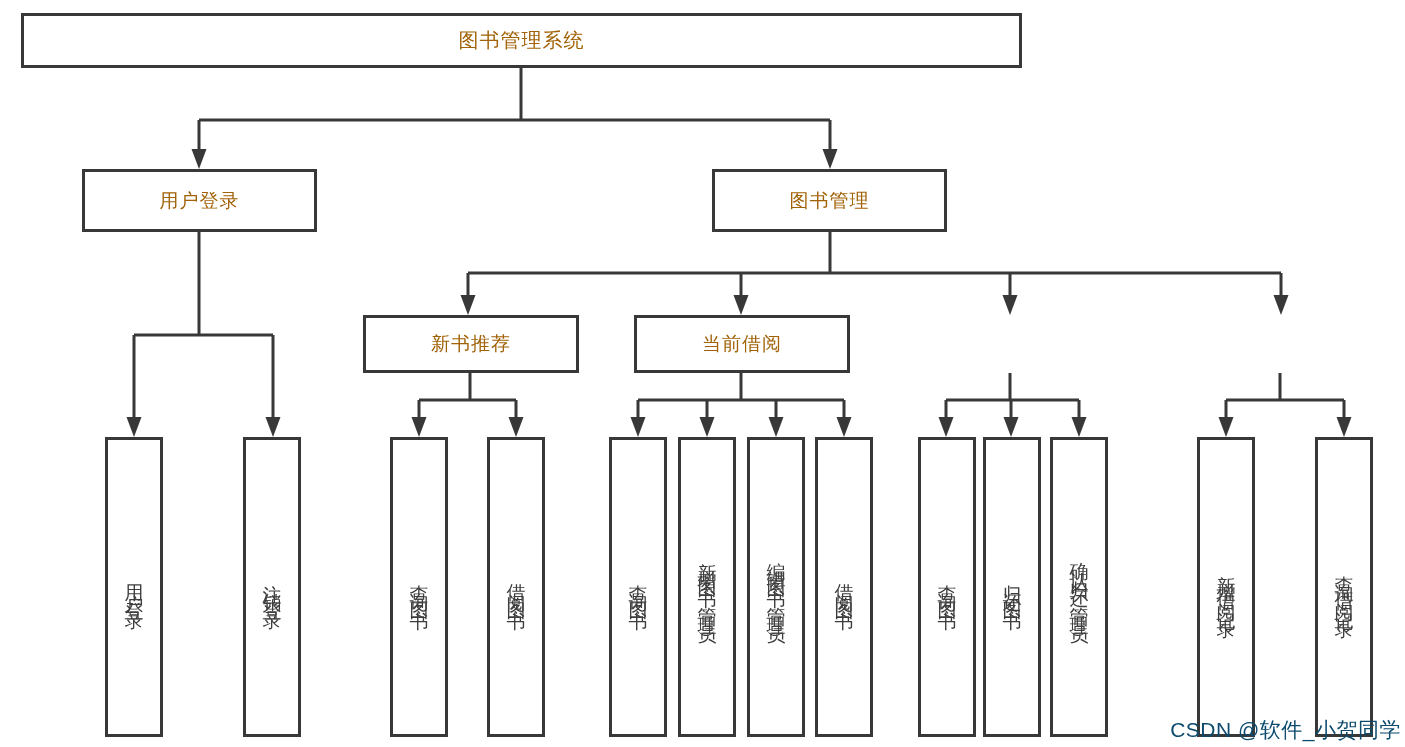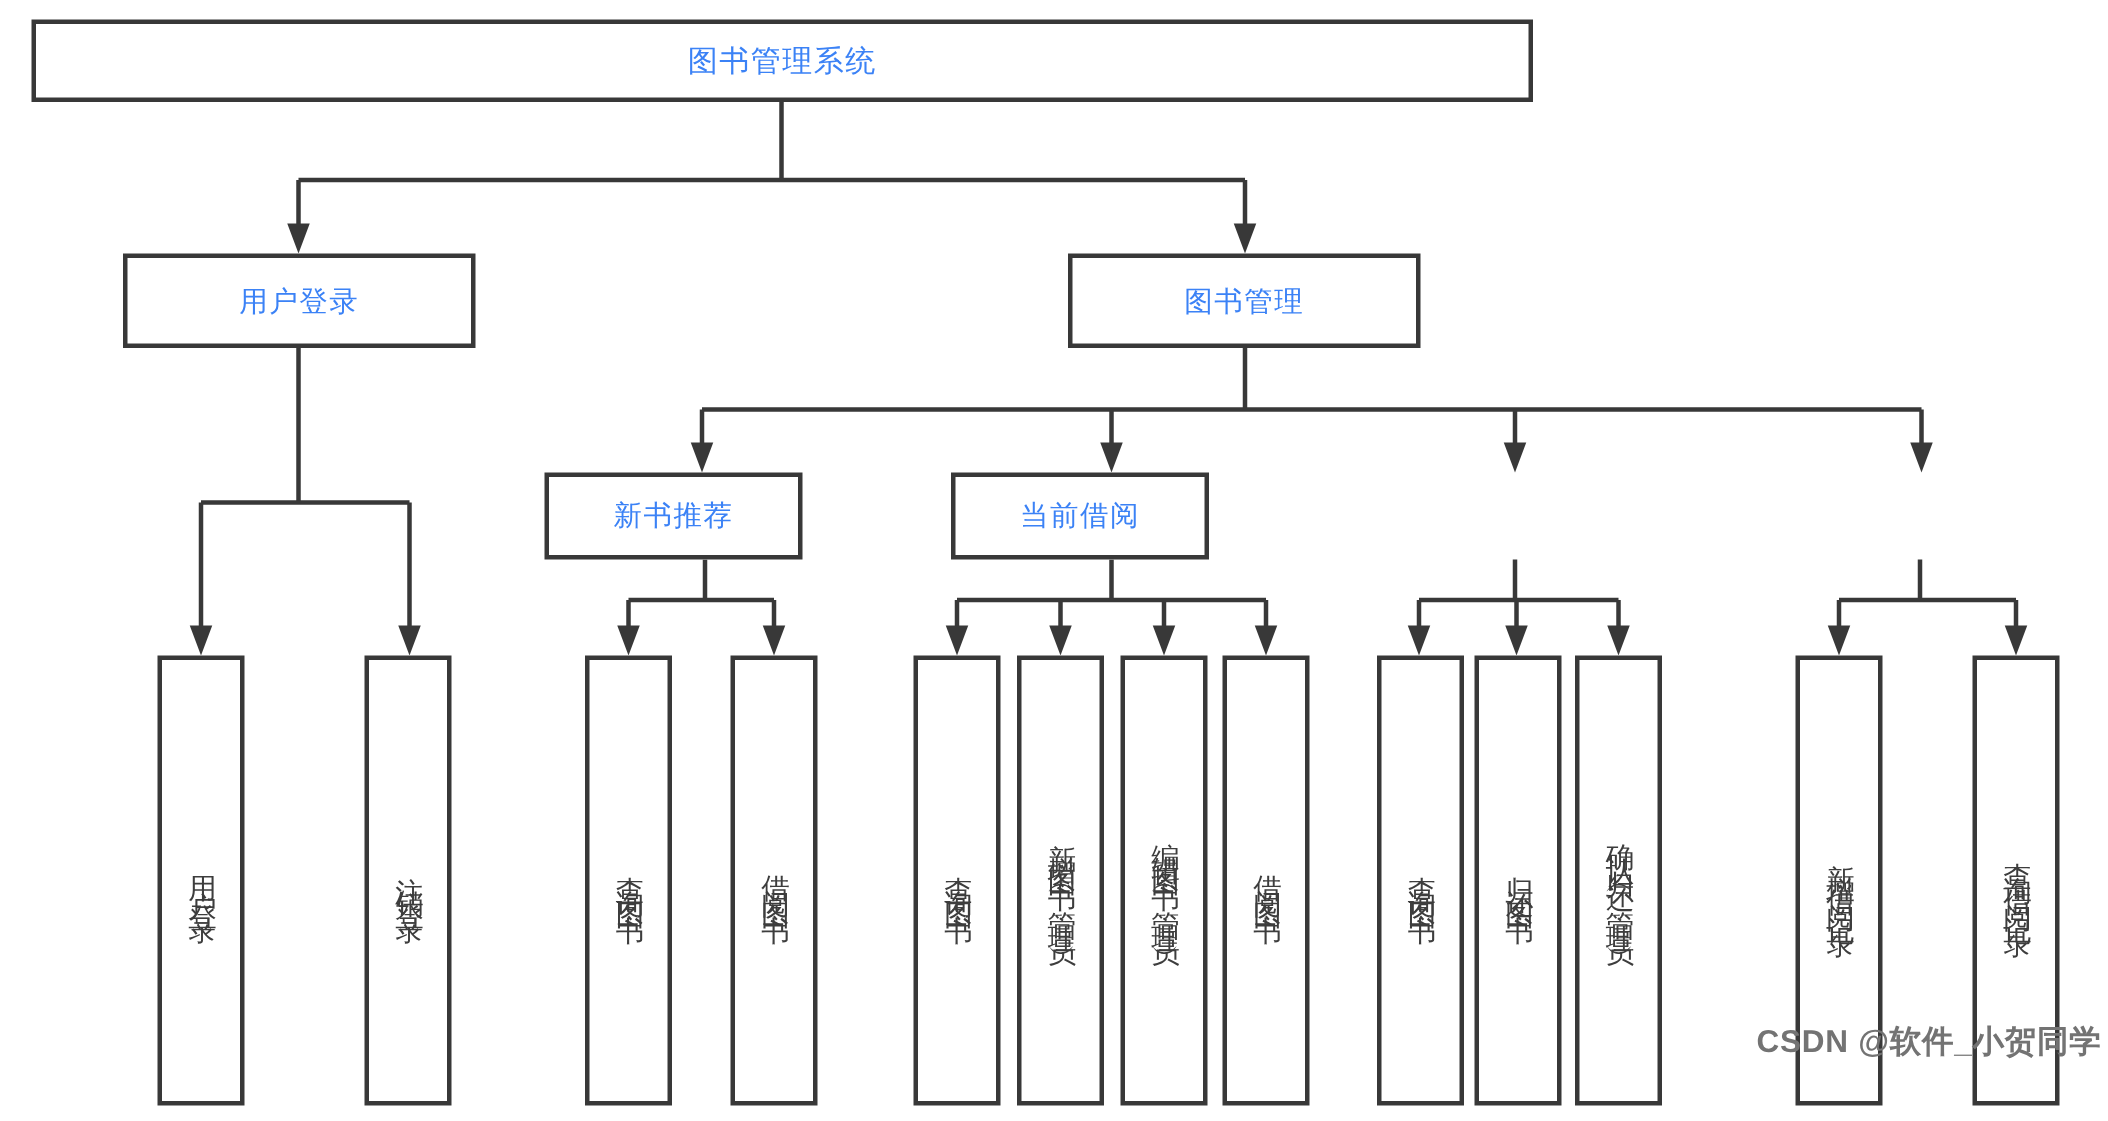--- a/index.html
+++ b/index.html
@@ -17,32 +17,32 @@
     width: 1405px; height: 747px;
   }
   .hnode {
     position: absolute;
     box-sizing: border-box;
     border: 3px solid #383838;
     background: #ffffff;
     display: flex;
     align-items: center;
     justify-content: center;
-    color: #3b82f6;
+    color: #a16207;
     font-size: 19px;
     letter-spacing: 1px;
     white-space: nowrap;
   }
   .root-node {
     left: 21px; top: 13px;
     width: 1001px; height: 55px;
     font-size: 20px;
   }
   .l2-node { top: 169px; width: 235px; height: 63px; }
-  .l3-node { top: 315px; width: 172px; height: 58px; }
+  .l3-node { top: 315px; width: 216px; height: 58px; }
   .leaf {
     position: absolute;
     top: 437px;
     width: 58px;
     height: 300px;
     box-sizing: border-box;
     border: 3px solid #383838;
     background: #ffffff;
     display: flex;
     align-items: center;
@@ -52,28 +52,27 @@
     writing-mode: vertical-rl;
     text-orientation: mixed;
     font-size: 19px;
     line-height: 1.05;
     letter-spacing: 9px;
     color: #3d3d3d;
     white-space: nowrap;
   }
   #watermark {
     position: absolute;
-    top: 680px;
+    top: 716px;
     right: 4px;
     font-size: 21px;
-    color: #737373;
+    color: #0c4a6e;
     letter-spacing: 0.5px;
     z-index: 5;
     white-space: nowrap;
-    font-weight: bold;
   }
 </style>
 </head>
 <body>
 
 <div id="canvas">
 
   <svg id="connector-svg" viewBox="0 0 1405 747" xmlns="http://www.w3.org/2000/svg">
     <path fill="none" stroke="#383838" stroke-width="3" d="M521 68 V120 M199 120 H830 M199 120 V150 M830 120 V150
          M199 232 V335 M134 335 H273 M134 335 V418 M273 335 V418

